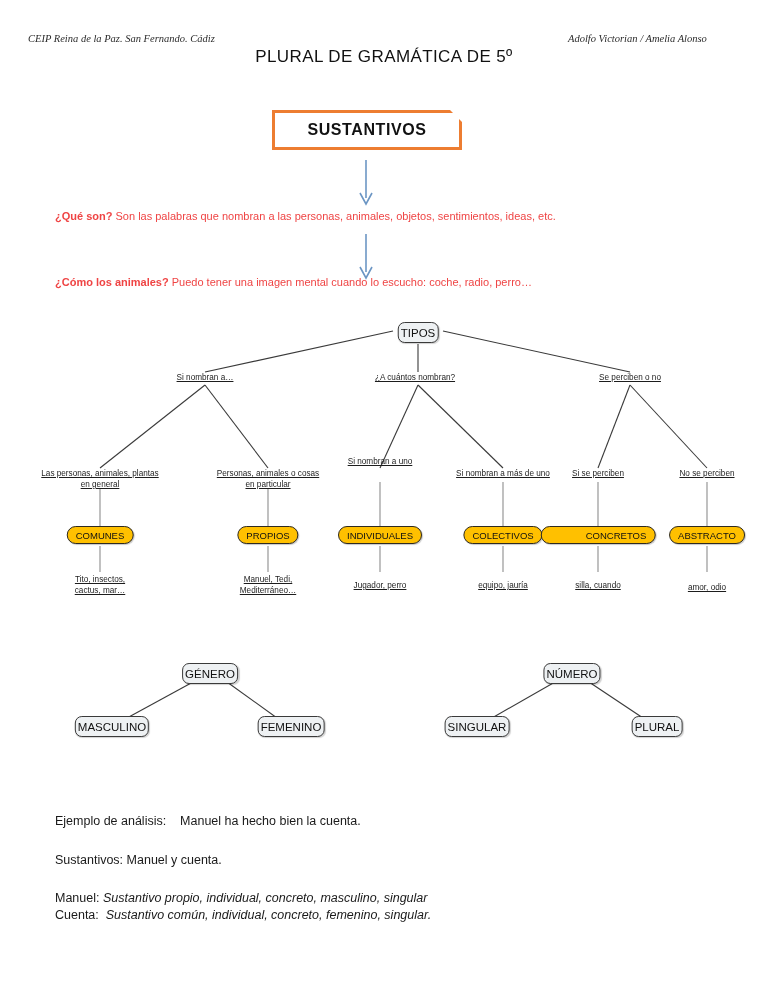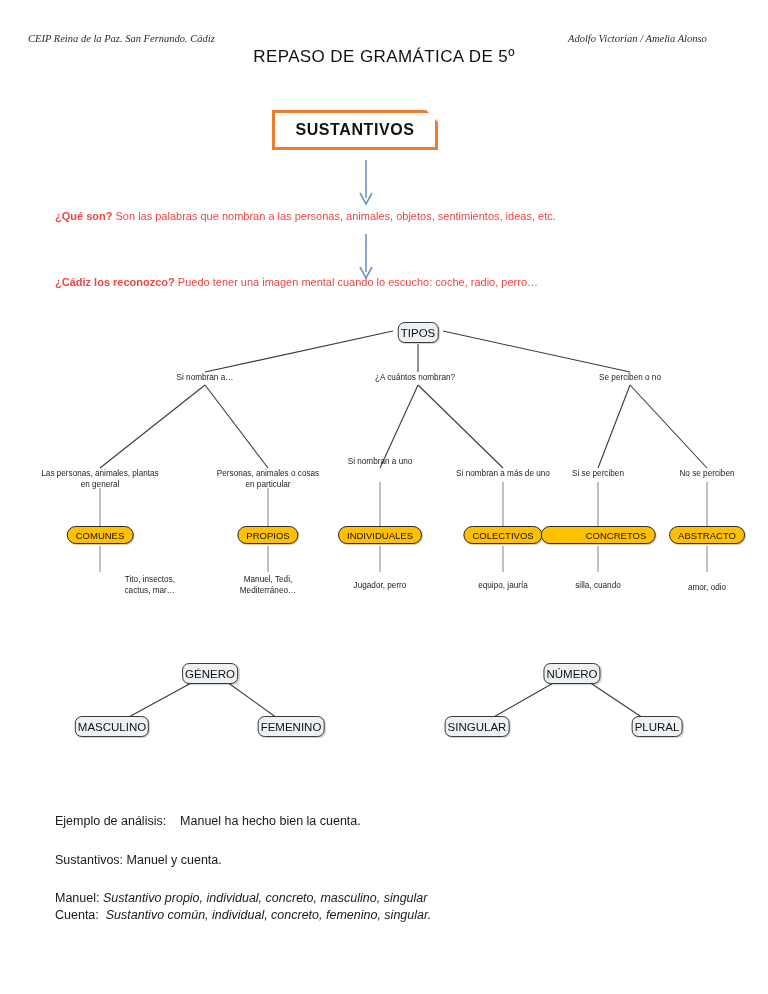--- a/index.html
+++ b/index.html
@@ -39,21 +39,21 @@
     letter-spacing: .4px;
     color: #111;
     white-space: nowrap;
   }
 
   
   .banner {
     position: absolute;
     left: 272px;
     top: 110px;
-    width: 166px;
+    width: 190px;
     height: 40px;
     border: 3px solid #ED7D31;
     background: #ffffff;
     box-sizing: border-box;
     display: flex;
     align-items: center;
     justify-content: center;
     font-size: 16px;
     font-weight: bold;
     letter-spacing: .6px;
@@ -124,39 +124,40 @@
 
   
   .dtext {
     position: absolute;
     transform: translateX(-50%);
     text-align: center;
     font-size: 8.2px;
     line-height: 11px;
     color: #1d1d1d;
     white-space: pre-line;
+    text-decoration: underline;
   }
 
   
   .example {
     position: absolute;
     left: 55px;
     font-size: 12.5px;
     line-height: 19px;
     color: #1a1a1a;
     white-space: nowrap;
   }
   .example i { font-style: italic; }
 </style>
 </head>
 <body>
 
 <div class="hdr-left">CEIP Reina de la Paz. San Fernando. Cádiz</div>
 <div class="hdr-right">Adolfo Victorian / Amelia Alonso</div>
-<div class="doc-title">REPASO DE GRAMÁTICA DE 5º</div>
+<div class="doc-title">PLURAL DE GRAMÁTICA DE 5º</div>
 
 <div class="banner">
   <span>SUSTANTIVOS</span>
 </div>
 
 <div class="blue-arrow" style="top:160px;">
   <svg width="22" height="48" viewBox="0 0 22 48">
     <line x1="11" y1="0" x2="11" y2="38" stroke="#6C96C4" stroke-width="1.6"></line>
     <polyline points="5,33 11,44 17,33" fill="none" stroke="#6C96C4" stroke-width="1.6"></polyline>
   </svg>
@@ -167,21 +168,21 @@
 </div>
 
 <div class="blue-arrow" style="top:234px;">
   <svg width="22" height="48" viewBox="0 0 22 48">
     <line x1="11" y1="0" x2="11" y2="38" stroke="#6C96C4" stroke-width="1.6"></line>
     <polyline points="5,33 11,44 17,33" fill="none" stroke="#6C96C4" stroke-width="1.6"></polyline>
   </svg>
 </div>
 
 <div class="prose" style="top:276px;">
-  <b>¿Cádiz los reconozco?</b><span> Puedo tener una imagen mental cuando lo escucho: coche, radio, perro…</span>
+  <b>¿Cómo los animales?</b><span> Puedo tener una imagen mental cuando lo escucho: coche, radio, perro…</span>
 </div>
 
 <svg class="diagram">
   <g stroke="#3a3a3a" stroke-width="1.1" fill="none">
 
     <line x1="393" y1="331" x2="205" y2="372"></line>
     <line x1="418" y1="344" x2="418" y2="372"></line>
     <line x1="443" y1="331" x2="630" y2="372"></line>
 
     <line x1="205" y1="385" x2="100" y2="468"></line>
@@ -249,21 +250,21 @@
 <div class="node node-amber" style="left:503px; top:526px;">
   <span>COLECTIVOS</span>
 </div>
 <div class="node node-amber" style="left:598px; top:526px;padding-left:44px;">
   <span>CONCRETOS</span>
 </div>
 <div class="node node-amber" style="left:707px; top:526px;">
   <span>ABSTRACTO</span>
 </div>
 
-<div class="dtext" style="left:100px; top:574px; width:150px;text-align:right;">Tito, insectos,
+<div class="dtext" style="left:100px; top:574px; width:150px;">Tito, insectos,
 cactus, mar…</div>
 <div class="dtext" style="left:268px; top:574px; width:150px;">Manuel, Tedi,
 Mediterráneo…</div>
 <div class="dtext" style="left:380px; top:580px; width:130px;">Jugador, perro</div>
 <div class="dtext" style="left:503px; top:580px; width:130px;">equipo, jauría</div>
 <div class="dtext" style="left:598px; top:580px; width:120px;">silla, cuando</div>
 <div class="dtext" style="left:707px; top:582px; width:120px;">amor, odio</div>
 
 <div class="node node-grey" style="left:210px; top:663px;">
   <span>GÉNERO</span>

